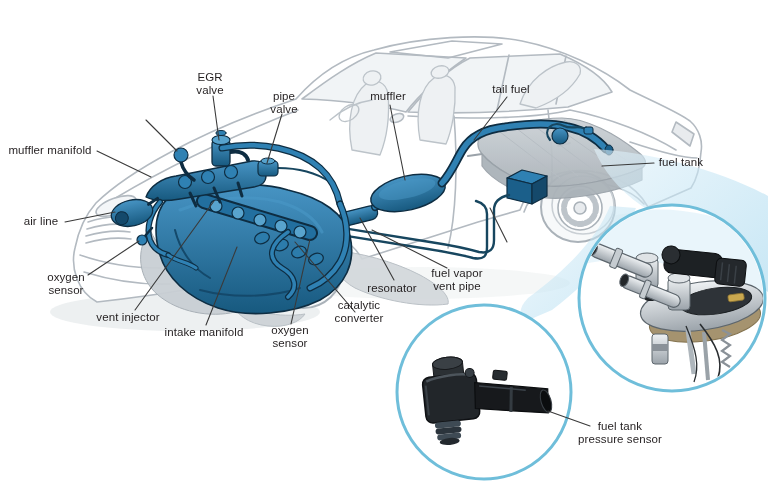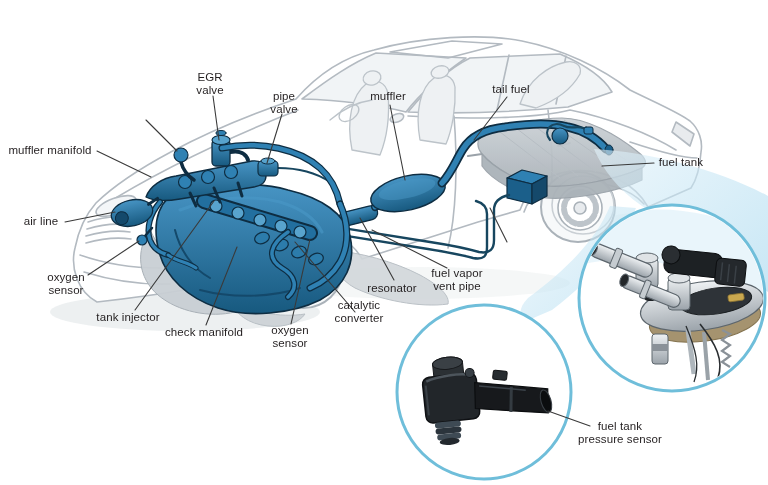--- a/index.html
+++ b/index.html
@@ -313,22 +313,22 @@
     <line x1="590" y1="426" x2="548" y2="411"></line>
   </g>
 </svg>
 
 <div class="lbl" style="left:210px;top:84px">EGR
 valve</div>
 <div class="lbl" style="left:50px;top:151px">muffler manifold</div>
 <div class="lbl" style="left:41px;top:222px">air line</div>
 <div class="lbl" style="left:66px;top:284px">oxygen
 sensor</div>
-<div class="lbl" style="left:128px;top:318px">tank injector</div>
-<div class="lbl" style="left:204px;top:333px">check manifold</div>
+<div class="lbl" style="left:128px;top:318px">vent injector</div>
+<div class="lbl" style="left:204px;top:333px">intake manifold</div>
 <div class="lbl" style="left:284px;top:103px">pipe
 valve</div>
 <div class="lbl" style="left:388px;top:97px">muffler</div>
 <div class="lbl" style="left:511px;top:90px">tail fuel</div>
 <div class="lbl" style="left:681px;top:163px">fuel tank</div>
 <div class="lbl" style="left:457px;top:280px">fuel vapor
 vent pipe</div>
 <div class="lbl" style="left:392px;top:289px">resonator</div>
 <div class="lbl" style="left:290px;top:337px">oxygen
 sensor</div>

